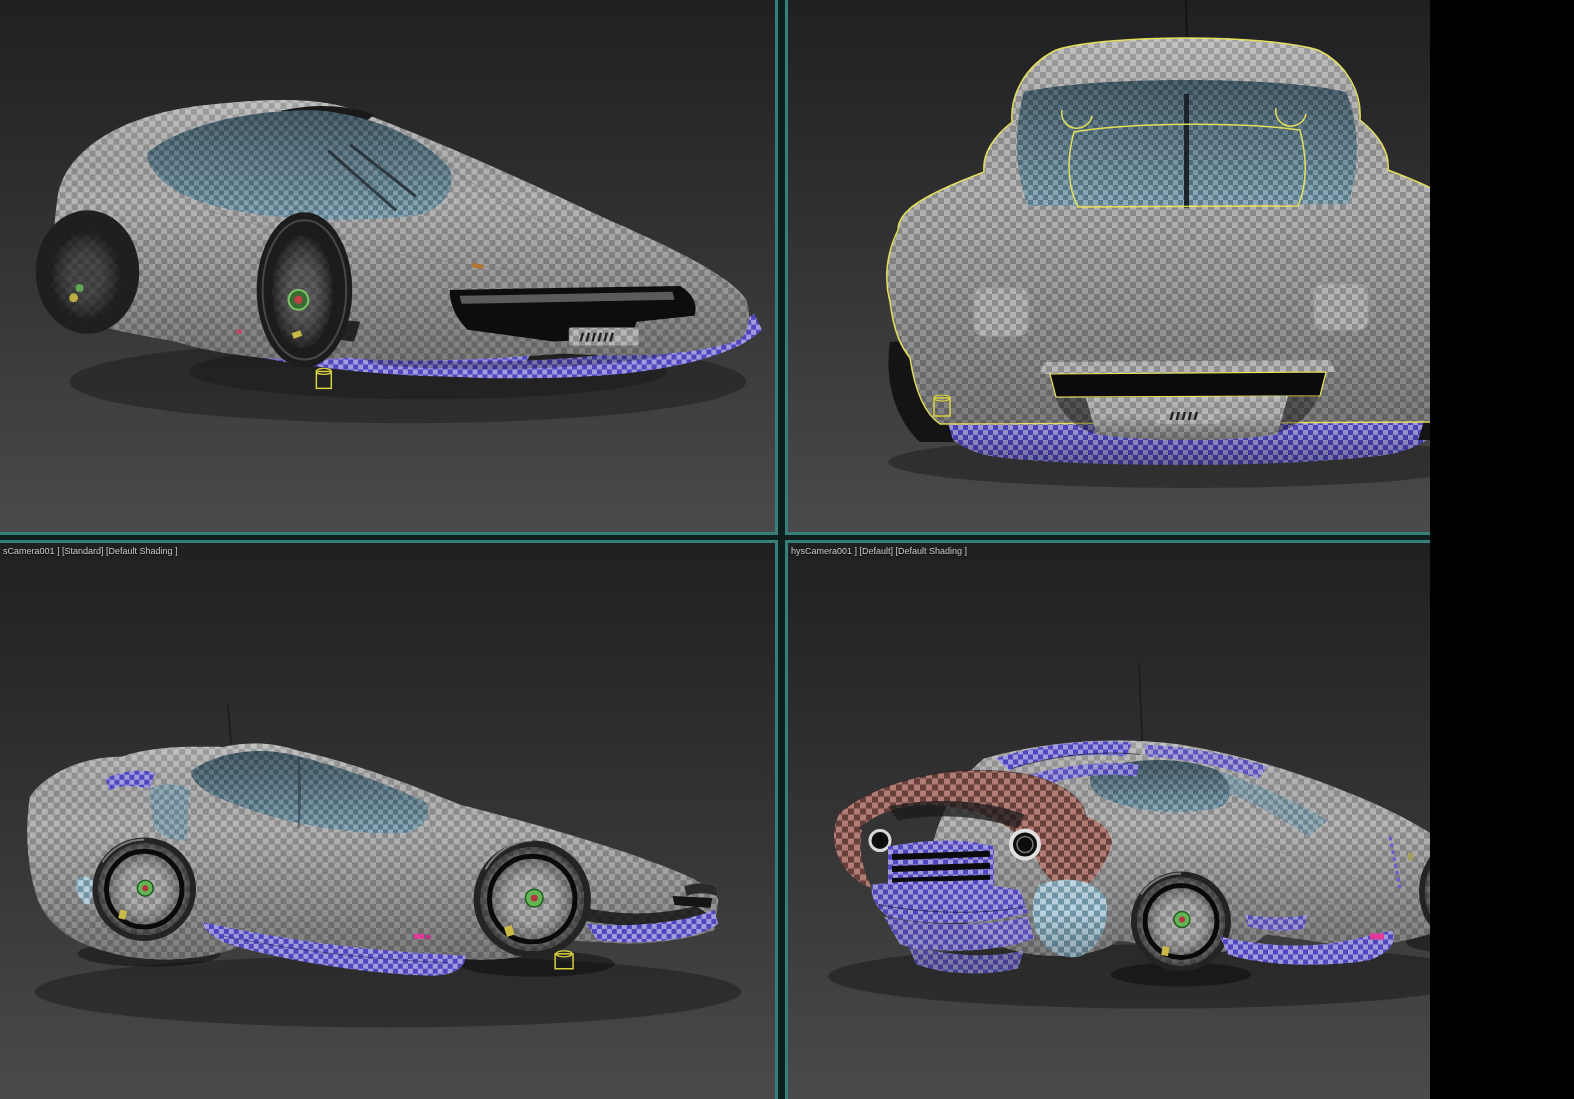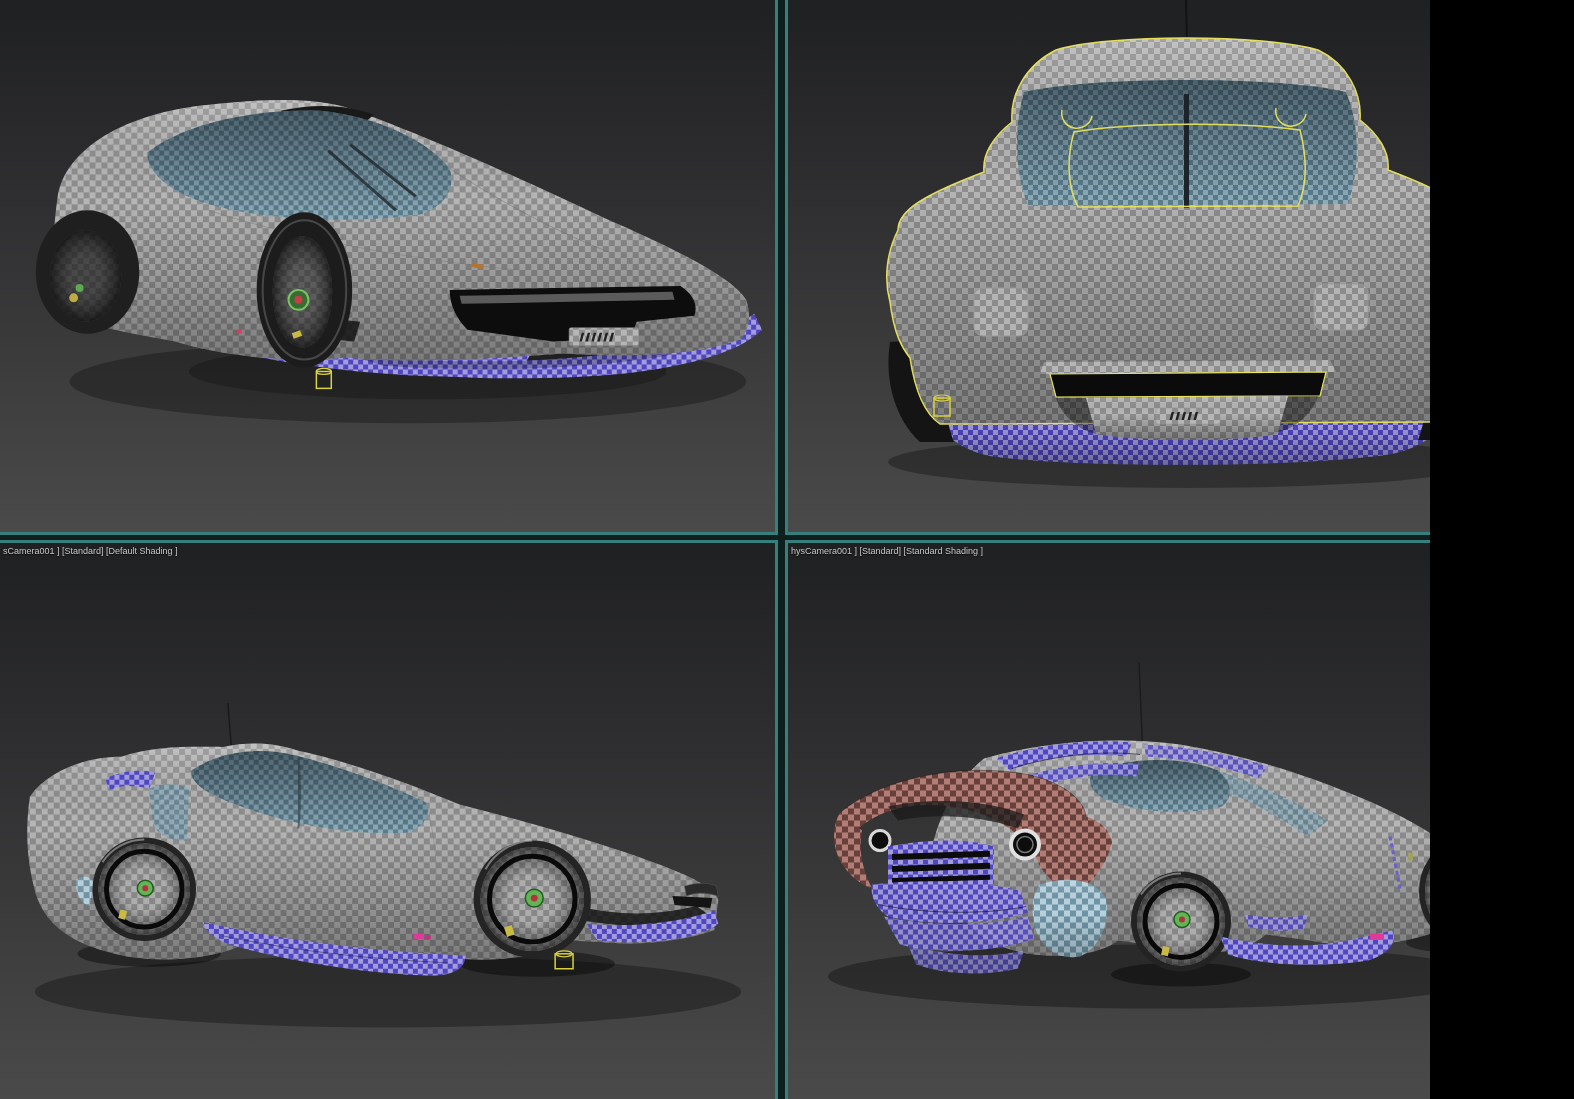--- a/index.html
+++ b/index.html
@@ -252,21 +252,21 @@
         <rect x="508" y="382" width="8" height="10" fill="#c9b945" transform="rotate(-18 512 387)"></rect>
       </g>
       <g>
         <rect x="558" y="410" width="18" height="15" fill="none" stroke="#d9d23e" stroke-width="1.5"></rect>
         <ellipse cx="567" cy="410" rx="8" ry="3" fill="none" stroke="#d9d23e" stroke-width="1.2"></ellipse>
       </g>
     </svg>
   </div>
 
   <div class="viewport vp-br">
-    <div class="vp-label">hysCamera001 ] [Standard] [Standard Shading ]</div>
+    <div class="vp-label">hysCamera001 ] [Default] [Default Shading ]</div>
     <svg viewBox="0 0 789 556">
       <g>
         <ellipse cx="370" cy="432" rx="330" ry="32" fill="#000" opacity="0.32"></ellipse>
         <ellipse cx="393" cy="430" rx="70" ry="12" fill="#000" opacity="0.4"></ellipse>
         <ellipse cx="663" cy="398" rx="45" ry="10" fill="#000" opacity="0.4"></ellipse>
       </g>
       <line x1="351" y1="118" x2="355" y2="214" stroke="#1c1c1c" stroke-width="1.5"></line>
       <g>
         <path d="M196,214 C260,196 330,192 392,200 C452,210 512,228 560,248 C616,270 664,298 678,320 C690,342 688,362 678,374 L640,390 C602,402 560,404 522,396 L478,390 C458,408 420,412 390,404 L330,396 C310,412 262,416 226,406 C198,398 178,384 174,366 C152,352 138,336 142,312 C148,280 164,240 196,214 Z" fill="url(#pb)"></path>
         <path d="M196,214 C260,196 330,192 392,200 C452,210 512,228 560,248 C616,270 664,298 678,320 C690,342 688,362 678,374 L640,390 C602,402 560,404 522,396 L478,390 C458,408 420,412 390,404 L330,396 C310,412 262,416 226,406 C198,398 178,384 174,366 C152,352 138,336 142,312 C148,280 164,240 196,214 Z" fill="url(#shade)"></path>

